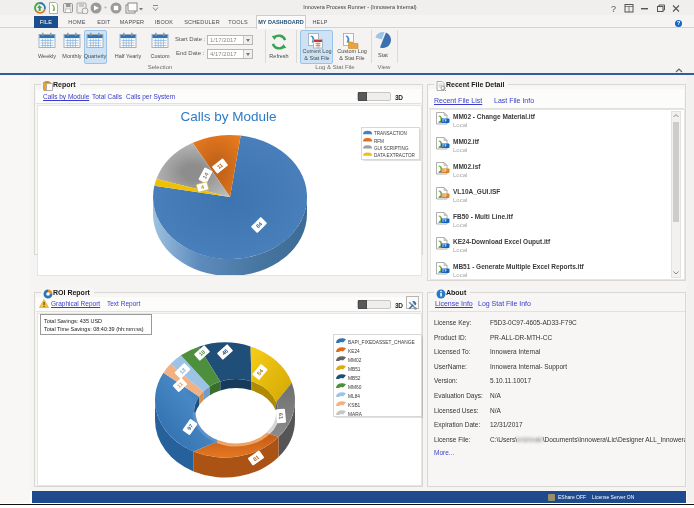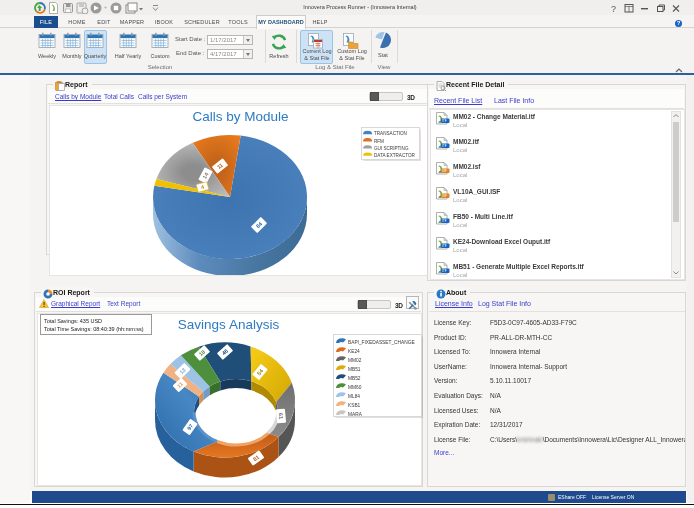--- a/index.html
+++ b/index.html
@@ -164,21 +164,21 @@
 <div class="vsep" style="left:296px;"></div>
 <div class="vsep" style="left:371px;"></div>
 <div class="vsep" style="left:397px;"></div>
 <div class="grplabel" style="left:110px;width:100px;">Selection</div>
 <div class="grplabel" style="left:285px;width:100px;">Log &amp; Stat File</div>
 <div class="grplabel" style="left:334px;width:100px;">View</div>
 <svg class="abs" style="left:675px;top:68px;" width="8" height="5" viewBox="0 0 8 5">
     <path d="M1,4 L4,1 L7,4" fill="none" stroke="#666" stroke-width="1.2"></path>
   </svg>
 
-<div class="groupbox" style="left:34px;top:84px;width:389px;height:171px;margin-left:12px;">
+<div class="groupbox" style="left:34px;top:84px;width:389px;height:171px;">
   <div class="gblabel" style="padding-left:12px;">Report</div>
   <svg class="abs" style="left:8px;top:-4px;z-index:3;" width="10" height="10" viewBox="0 0 10 10">
       <rect x="0.5" y="1" width="7" height="8.5" rx="0.8" fill="#e8a33d" stroke="#c8862a" stroke-width="0.7"></rect>
       <rect x="2" y="0.2" width="4" height="2" rx="0.8" fill="#c8862a"></rect>
       <path d="M3.5,2.5 h6 v7 h-6 Z" fill="#fdfdfd" stroke="#9b9b9b" stroke-width="0.7"></path>
     </svg>
   <div class="linksrow"></div>
   <div class="lnk u" style="left:8px;top:8px;font-size:6.5px;">Calls by Module</div>
   <div class="lnk" style="left:57px;top:8px;font-size:6.5px;">Total Calls</div>
   <div class="lnk" style="left:91px;top:8px;font-size:6.5px;">Calls per System</div>
@@ -271,21 +271,20 @@
   <div class="s3d" style="left:360px;top:9px;">3D</div>
   <div class="abs" style="left:371px;top:3px;width:13px;height:13px;background:#fbfafa;border:1px solid #b8b6b4;">
     <svg width="11" height="11" viewBox="0 0 11 11">
         <path d="M2.2,2.2 L8.8,8.8" stroke="#8a8a8a" stroke-width="1.5"></path>
         <rect x="7.6" y="7.6" width="2" height="2" fill="#8a8a8a"></rect>
         <path d="M2.2,8.8 L6.2,4.8" stroke="#2e75b6" stroke-width="1.6"></path>
         <path d="M5.2,1.6 a2.6,2.6 0 0 1 3.6,3.6 L7.2,4.4 L6.5,3.2 Z" fill="#2e75b6"></path>
       </svg>
   </div>
   <div class="content" style="left:2px;top:20px;width:385px;height:173px;"></div>
-  <div class="ctitle" style="top:24px;">Savings Analysis</div>
 </div>
 <svg class="abs" id="donutsvg" style="left:36px;top:311px;" width="385" height="175" viewBox="0 0 385 175">
   <defs>
     <linearGradient id="dgold" x1="0" y1="0" x2="1" y2="1">
       <stop offset="0" stop-color="#f7cd18"></stop>
         <stop offset="1" stop-color="#d3a703"></stop>
     </linearGradient>
     <linearGradient id="dgray" x1="0" y1="0" x2="0" y2="1">
       <stop offset="0" stop-color="#6f6f6f"></stop>
         <stop offset="1" stop-color="#8b8b8b"></stop>

